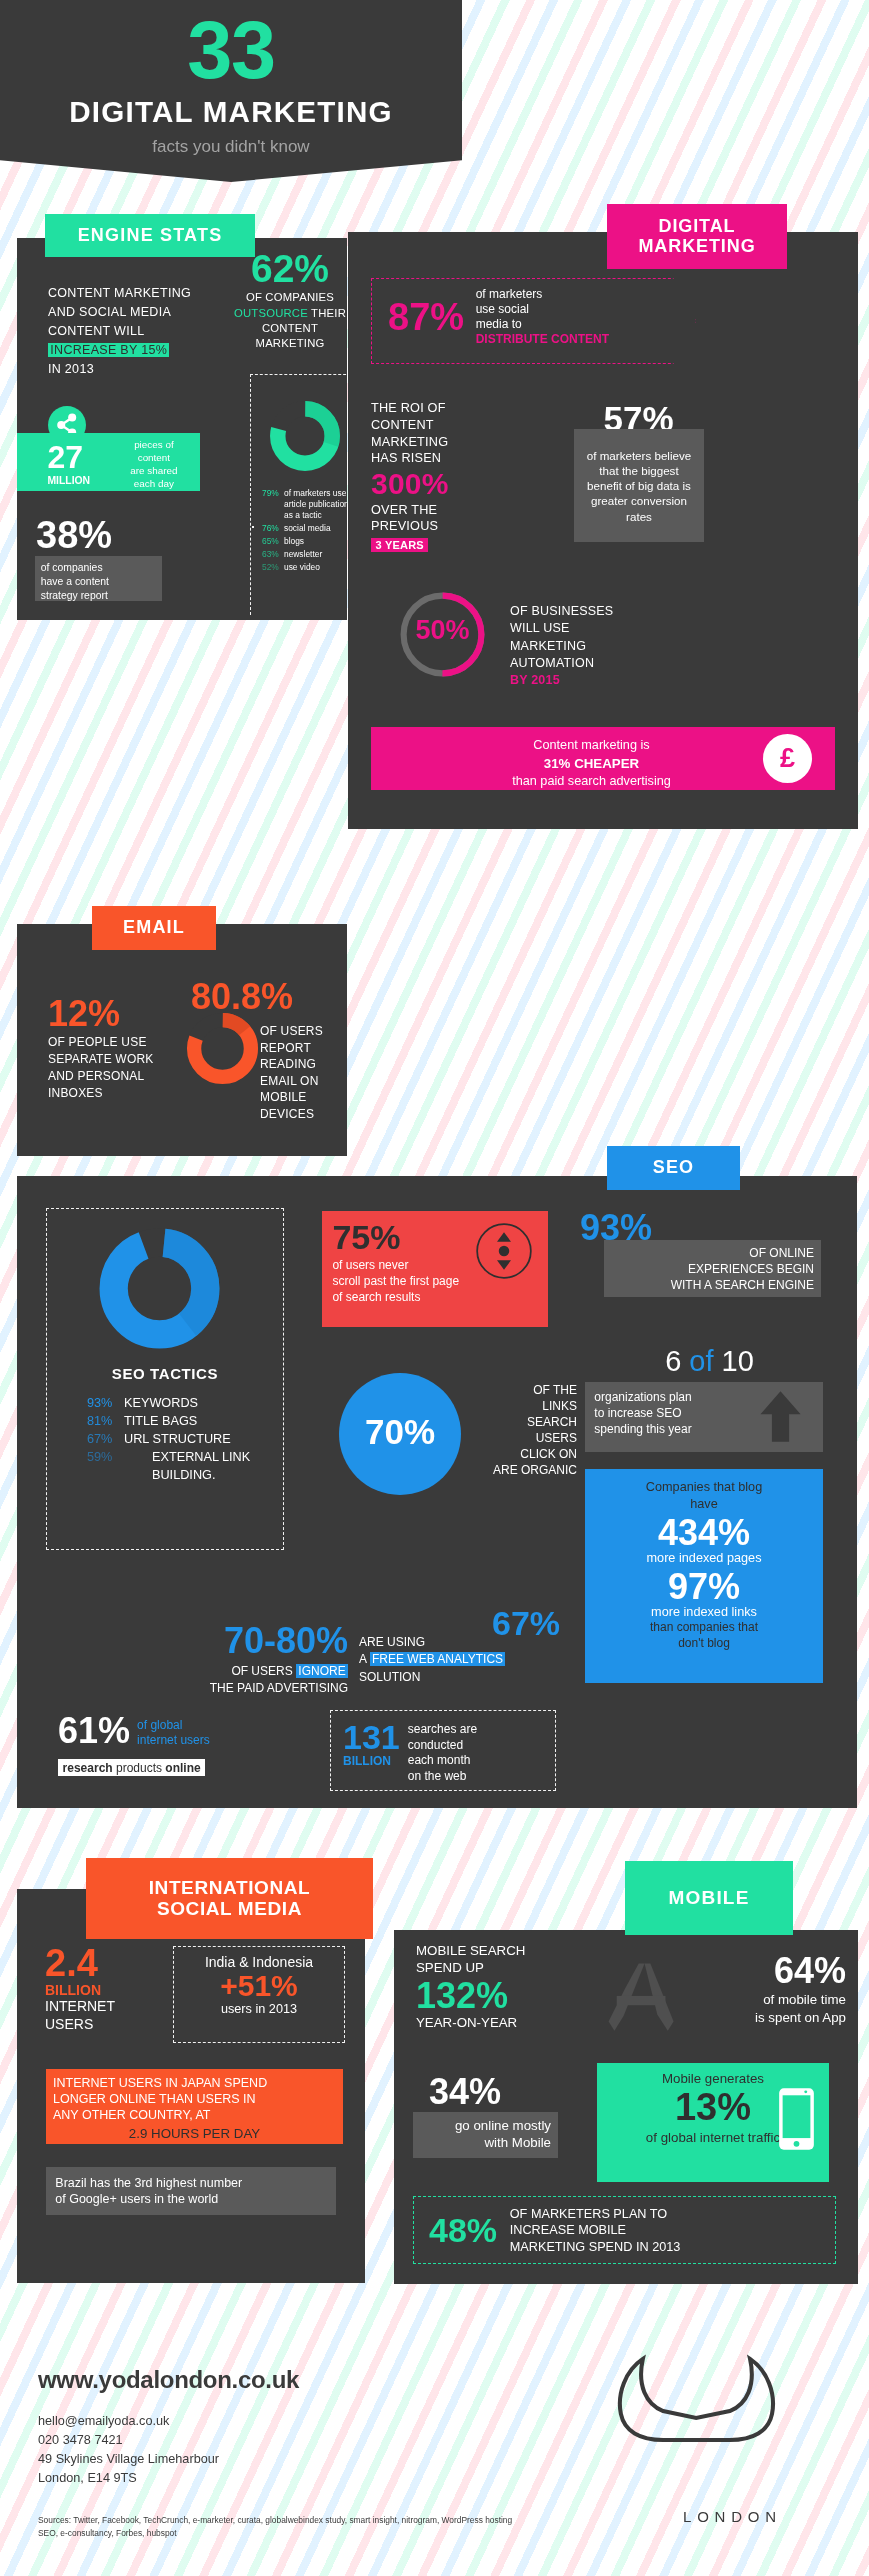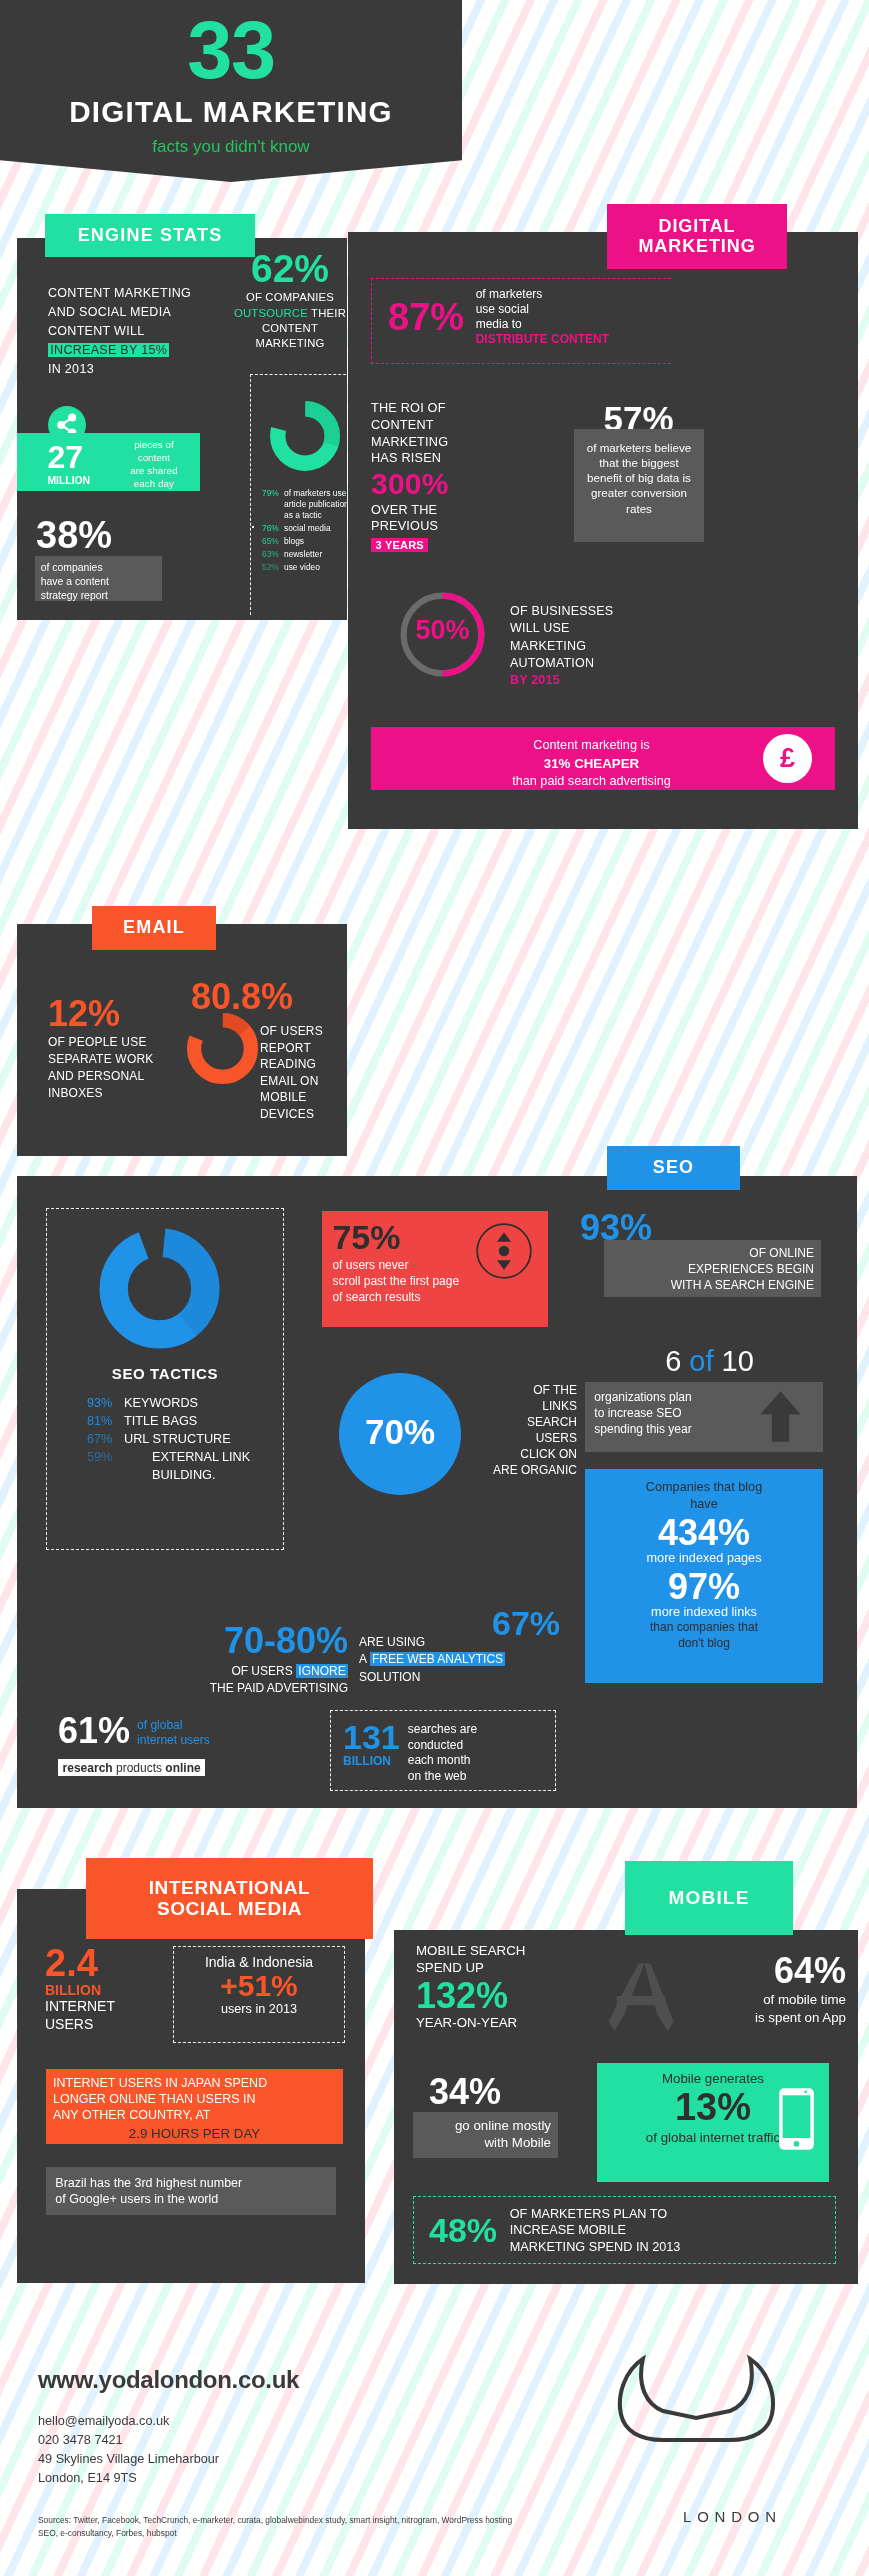--- a/index.html
+++ b/index.html
@@ -18,21 +18,21 @@
   }
 
   
   #header {
     left:114px; top:0; width:462px; height:182px; background:#3a3a3a;
     clip-path: polygon(0 0, 100% 0, 100% 88%, 50% 100%, 0 88%);
     text-align:center;
   }
   #big-number { color:#21e0a1; font-size:81px; font-weight:bold; letter-spacing:-1.2px; line-height:1; padding-top:10.4px; }
   #header-title { color:#fff; font-size:29.6px; font-weight:bold; letter-spacing:1.2px; margin-top:3.5px; }
-  #header-sub { color:#22c55e; font-size:17px; font-weight:300; margin-top:8px; }
+  #header-sub { color:#a3a3a3; font-size:17px; font-weight:300; margin-top:8px; }
 
   
   .panel { position:absolute; background:#3a3a3a; }
   .tag {
     position:absolute; color:#fff; font-weight:bold; text-align:center;
     display:flex; align-items:center; justify-content:center; line-height:1.08;
   }
   .tag-green { background:#21e0a1; }
   .tag-pink  { background:#ec1186; }
   .tag-orange{ background:#f9552a; }
@@ -182,21 +182,21 @@
   <div class="pct pink" style="font-size:30px; margin:2.3px 0 2.3px;">300%</div>
   <div>OVER THE</div>
   <div>PREVIOUS</div>
   <div style="margin-top:1.7px;"><span style="background:#ec1186; color:#fff; font-weight:bold; font-size:11px; padding:1.2px 4.6px;">3 YEARS</span></div>
 </div>
 
 <div style="position:absolute; left:585px; top:401px; width:107px; text-align:center;">
   <div class="pct" style="font-size:35px; color:#fff;">57%</div>
 </div>
 <div class="grey-box" style="position:absolute; left:574px; top:429px; width:130px; height:113px; padding:9.3px 8px;">
-  <div style="font-size:11.6px; color:#fff; line-height:1.3; text-align:center; margin-top:2px;">of marketers believe that the biggest benefit of big data is greater conversion rates</div>
+  <div style="font-size:11.6px; color:#fff; line-height:1.3; text-align:center; margin-top:10px;">of marketers believe that the biggest benefit of big data is greater conversion rates</div>
 </div>
 
 <div style="position:absolute; left:393px; top:585px; width:99px; height:99px;">
   <svg width="99" height="99" viewBox="0 0 42 42">
     <circle cx="21" cy="21" r="16.5" fill="transparent" stroke="#6b6b6b" stroke-width="2.6"></circle>
     <circle cx="21" cy="21" r="16.5" fill="transparent" stroke="#ec1186" stroke-width="2.6" stroke-dasharray="51.8 51.8" stroke-dashoffset="25.9"></circle>
   </svg>
   <div class="pct pink" style="position:absolute; left:0; top:32px; width:99px; text-align:center; font-size:27px;">50%</div>
 </div>
 <div style="position:absolute; left:510px; top:603px; width:174px; font-size:12.5px; color:#fff; line-height:1.38; letter-spacing:0.2px;">

